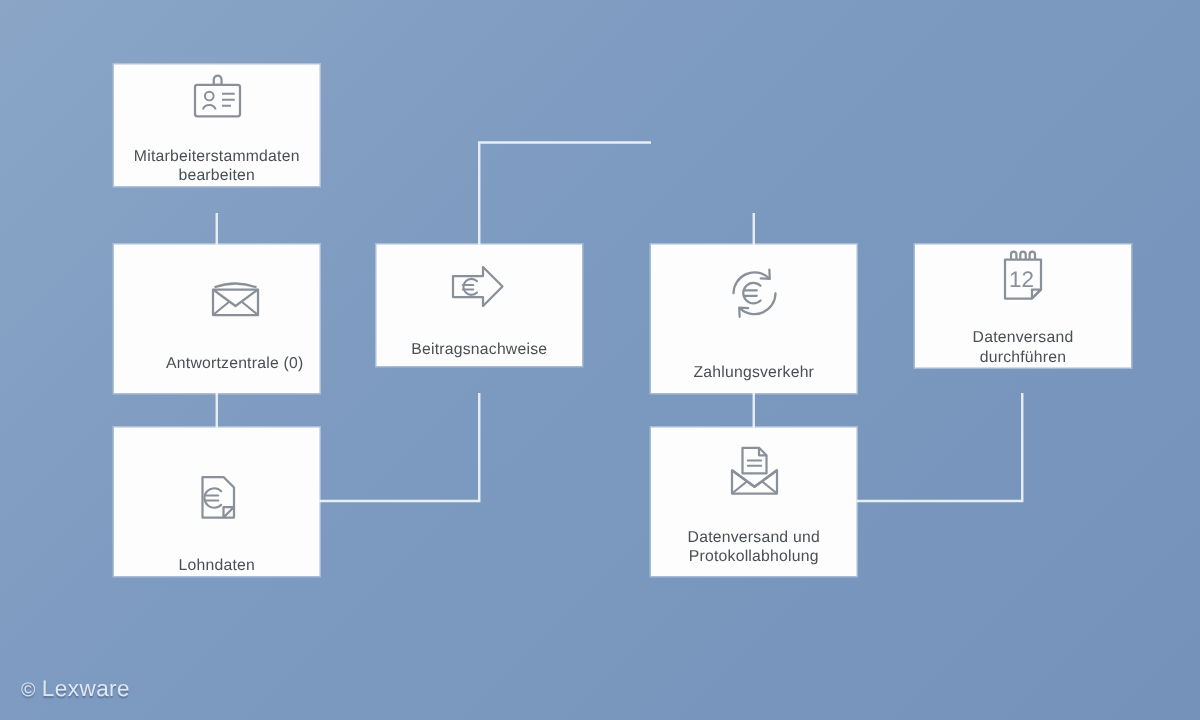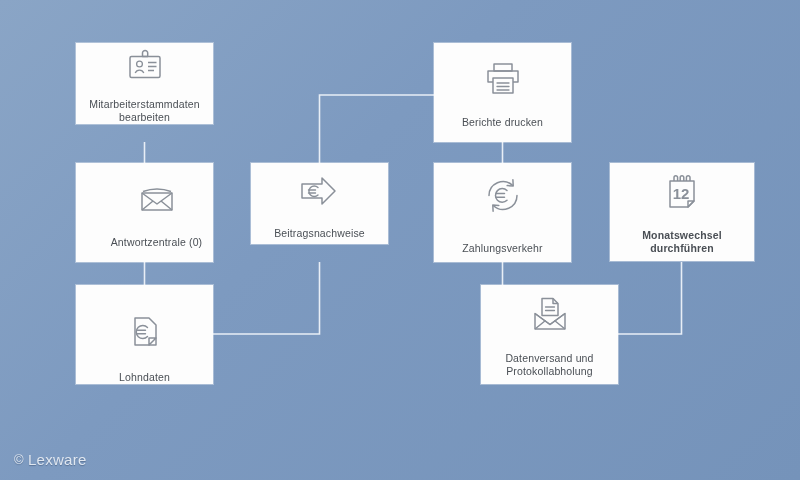--- a/index.html
+++ b/index.html
@@ -154,89 +154,74 @@
         </g>
         <g fill="none" stroke="#8a9099" stroke-width="1.4" stroke-linecap="round">
           <path d="M24,16.5 a5.3,5.3 0 1 0 0,7.5"></path>
           <path d="M14.5,19 h7 M14.5,22 h7"></path>
         </g>
       </svg>
     </div>
     <div class="tile-label">Beitragsnachweise</div>
   </div>
 
-  <div class="tile" style="left:434px; top:43px; width:137px; height:99px;">
-    <div class="tile-icon">
-      <svg width="48" height="42" viewBox="0 0 48 42">
-        <g fill="none" stroke="#8a9099" stroke-width="1.5" stroke-linejoin="round">
-          <path d="M15,5 h18 v7 h-18 z"></path>
-          <path d="M9,12 h30 v11 h-30 z"></path>
-          <path d="M14,19 h20 v15 h-20 z" fill="#fdfdfd"></path>
-        </g>
-        <g fill="none" stroke="#8a9099" stroke-width="1.3" stroke-linecap="round">
-          <path d="M18,24 h12 M18,27.5 h12 M18,31 h12"></path>
-        </g>
-      </svg>
-    </div>
-    <div class="tile-label">Berichte drucken</div>
-  </div>
 
   <div class="tile" style="left:434px; top:163px; width:137px; height:99px;gap:11px;">
     <div class="tile-icon">
       <svg width="46" height="42" viewBox="0 0 46 42">
         <g fill="none" stroke="#8a9099" stroke-width="1.5" stroke-linecap="round" stroke-linejoin="round">
           <path d="M9,21.5 a14,14 0 0 1 23.5,-10.2"></path>
           <path d="M32.9,5.8 L33.2,11.9 L27.2,11.6"></path>
           <path d="M37,21.5 a14,14 0 0 1 -23.5,10.2"></path>
           <path d="M13.1,37.2 L12.8,31.1 L18.8,31.4"></path>
         </g>
         <g fill="none" stroke="#8a9099" stroke-width="1.5" stroke-linecap="round">
           <path d="M27,16.5 a6.8,6.8 0 1 0 0,9.8"></path>
           <path d="M16,19.6 h8.5 M16,23.2 h8.5"></path>
         </g>
       </svg>
     </div>
     <div class="tile-label">Zahlungsverkehr</div>
   </div>
 
-  <div class="tile" style="left:434px; top:285px; width:137px; height:99px;margin-left:47px;">
+  <div class="tile" style="left:434px; top:285px; width:137px; height:99px;">
     <div class="tile-icon">
       <svg width="48" height="42" viewBox="0 0 48 42">
         <g fill="none" stroke="#8a9099" stroke-width="1.5" stroke-linejoin="round">
           <path d="M16,3.5 h11 l5,5 v12 h-16 z" fill="#fdfdfd"></path>
           <path d="M27,3.5 v5 h5"></path>
         </g>
         <g fill="none" stroke="#8a9099" stroke-width="1.3" stroke-linecap="round">
           <path d="M19.5,12 h9 M19.5,15.5 h9"></path>
         </g>
         <g fill="none" stroke="#8a9099" stroke-width="1.5" stroke-linejoin="round">
           <path d="M9,18.5 L24,29.5 L39,18.5 L39,34 L9,34 z" fill="#fdfdfd"></path>
           <path d="M9,18.5 L24,29.5 L39,18.5"></path>
           <path d="M9,34 L19.5,25.5 M39,34 L28.5,25.5"></path>
         </g>
       </svg>
     </div>
     <div class="tile-label">Datenversand und
 Protokollabholung</div>
   </div>
 
-  <div class="tile" style="left:610px; top:163px; width:144px; height:98px;font-weight:bold;">
+  <div class="tile" style="left:610px; top:163px; width:144px; height:82px;">
     <div class="tile-icon">
       <svg width="44" height="44" viewBox="0 0 44 44">
         <g fill="none" stroke="#8a9099" stroke-width="1.5" stroke-linejoin="round">
           <path d="M10,10 h24 v20 l-6,6 h-18 z"></path>
           <path d="M28,36 v-6 h6 z" stroke-linecap="round"></path>
           <path d="M14,10 v-3.5 a1.8,1.8 0 0 1 3.6,0 v3.5"></path>
           <path d="M20.2,10 v-3.5 a1.8,1.8 0 0 1 3.6,0 v3.5"></path>
           <path d="M26.4,10 v-3.5 a1.8,1.8 0 0 1 3.6,0 v3.5"></path>
         </g>
         <text x="21" y="28" text-anchor="middle" font-family="Liberation Sans, sans-serif" font-size="15" fill="#8a9099">12</text>
       </svg>
     </div>
-    <div class="tile-label">Monatswechsel
+    <div class="tile-label">Datenversand
 durchführen</div>
   </div>
 
   <div id="watermark">
     <span class="c-mark">©</span>
     <span>Lexware</span>
   </div>
 
 </div>
 

